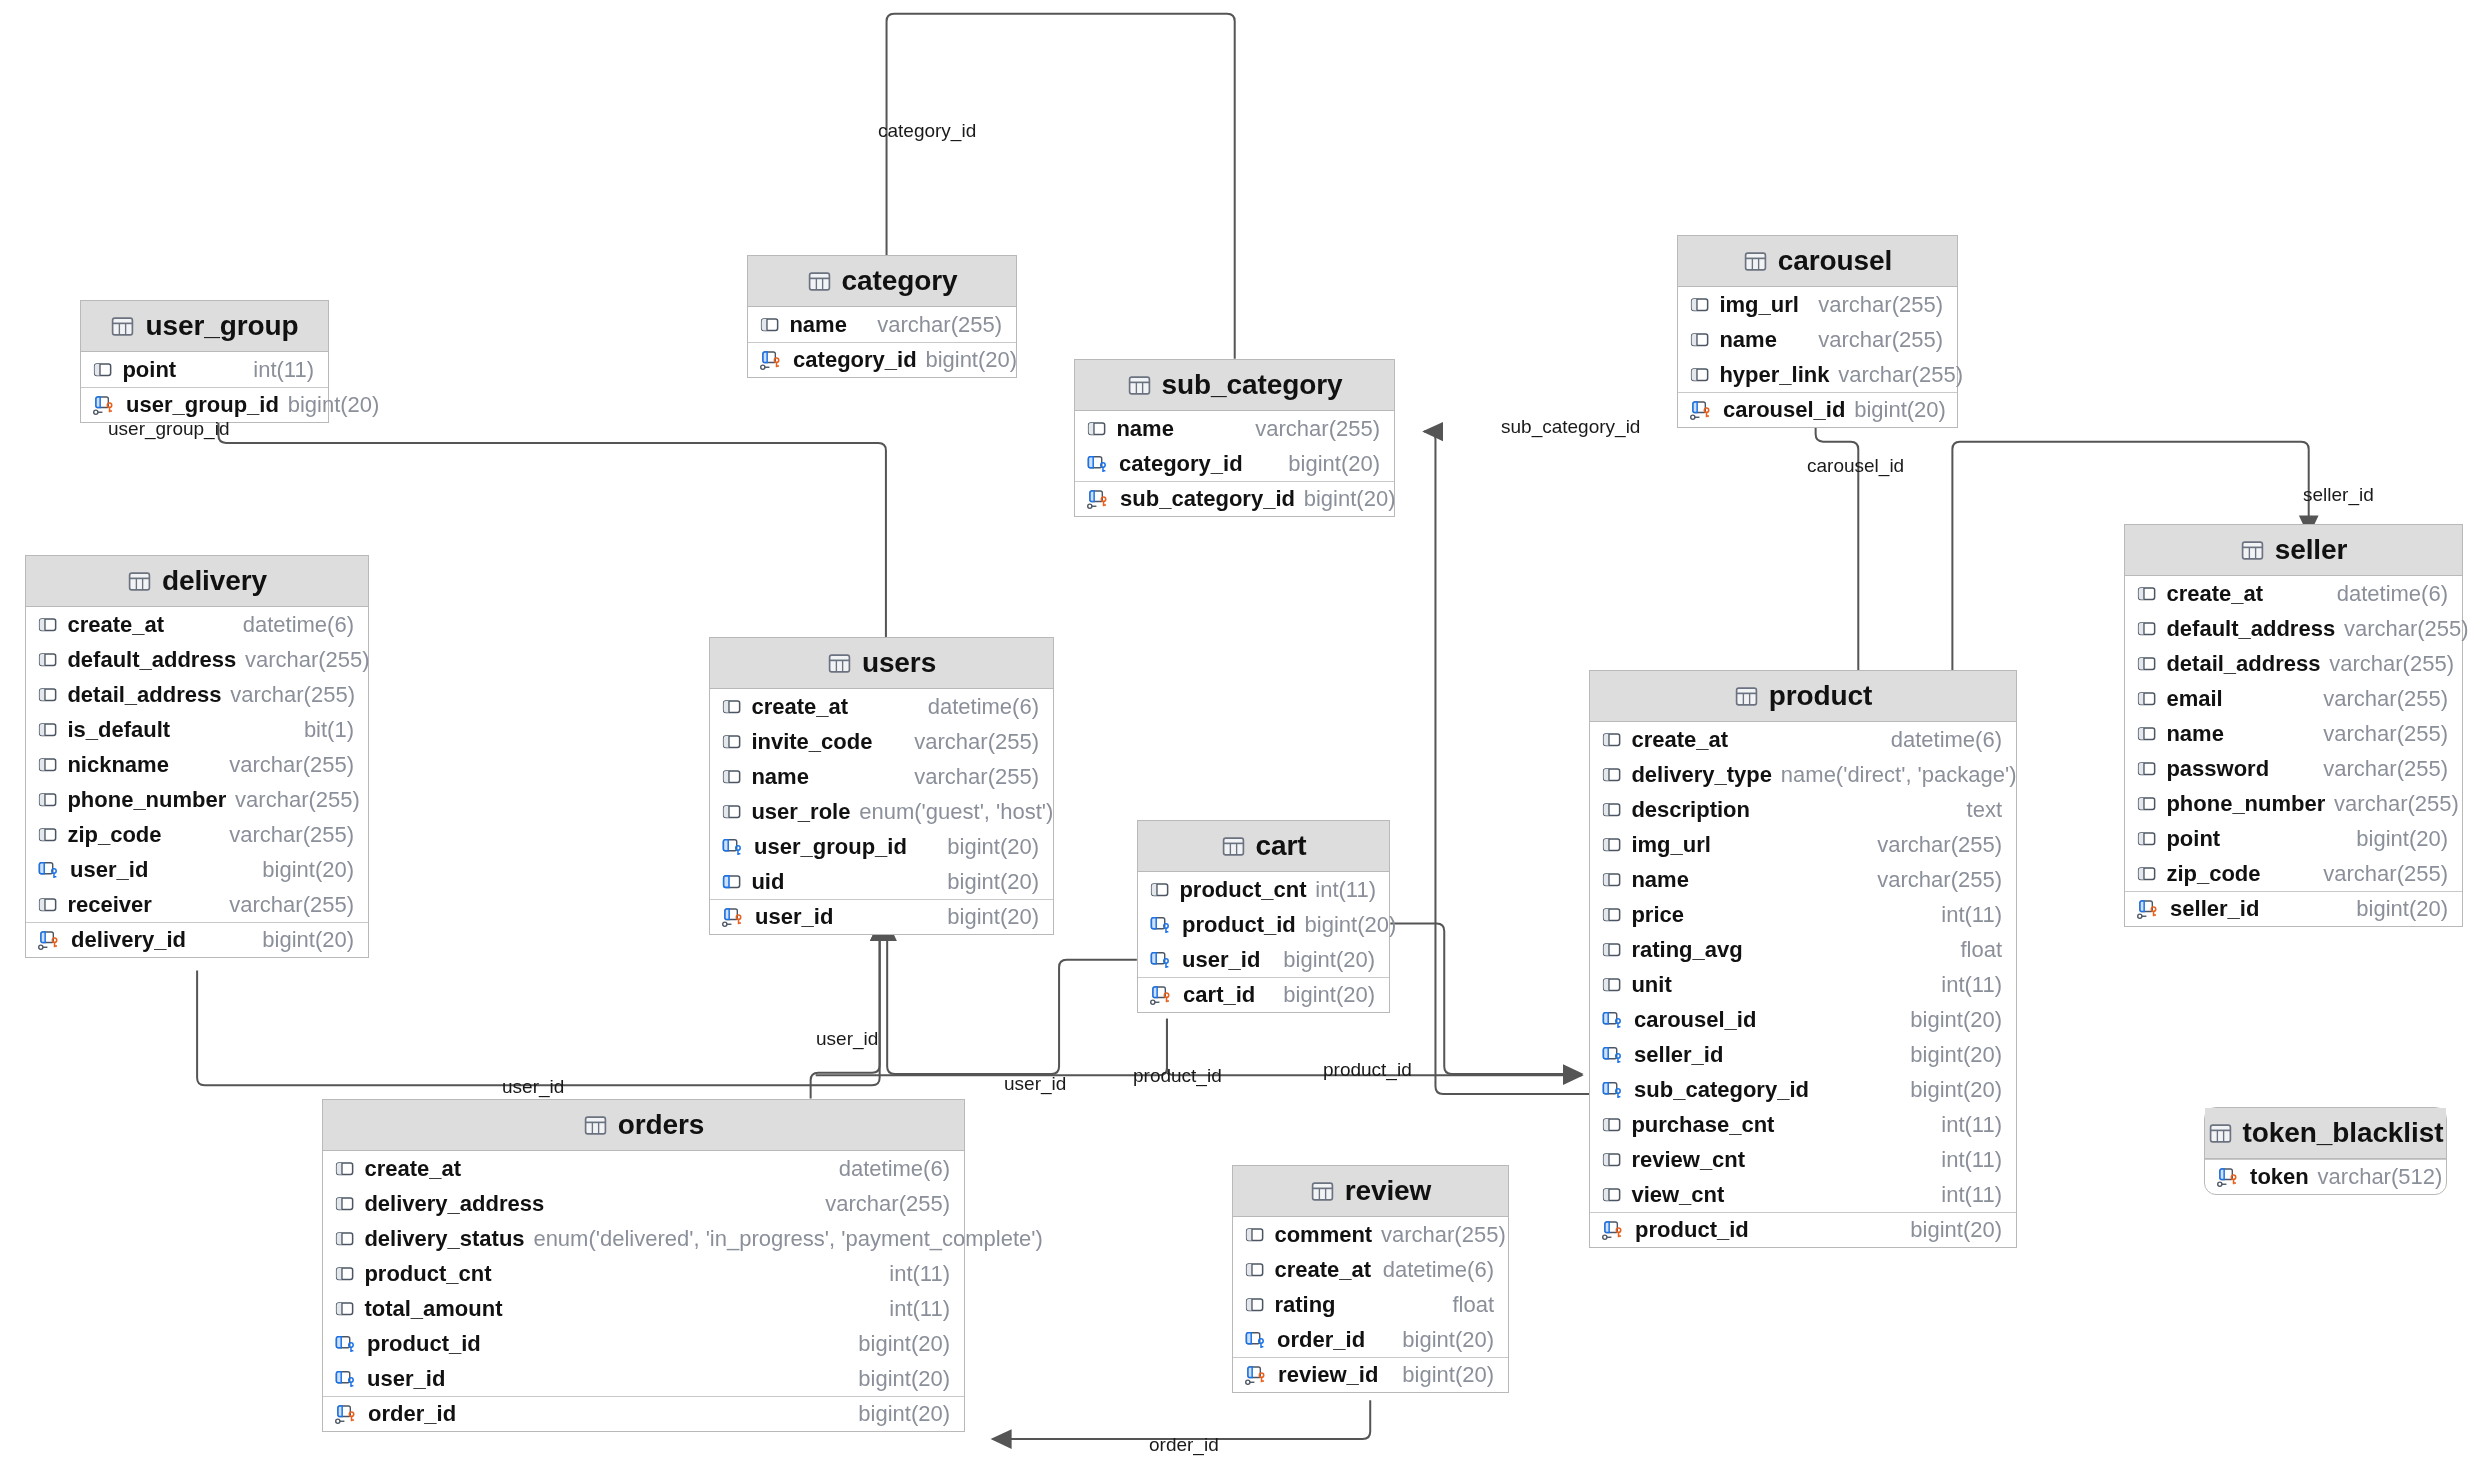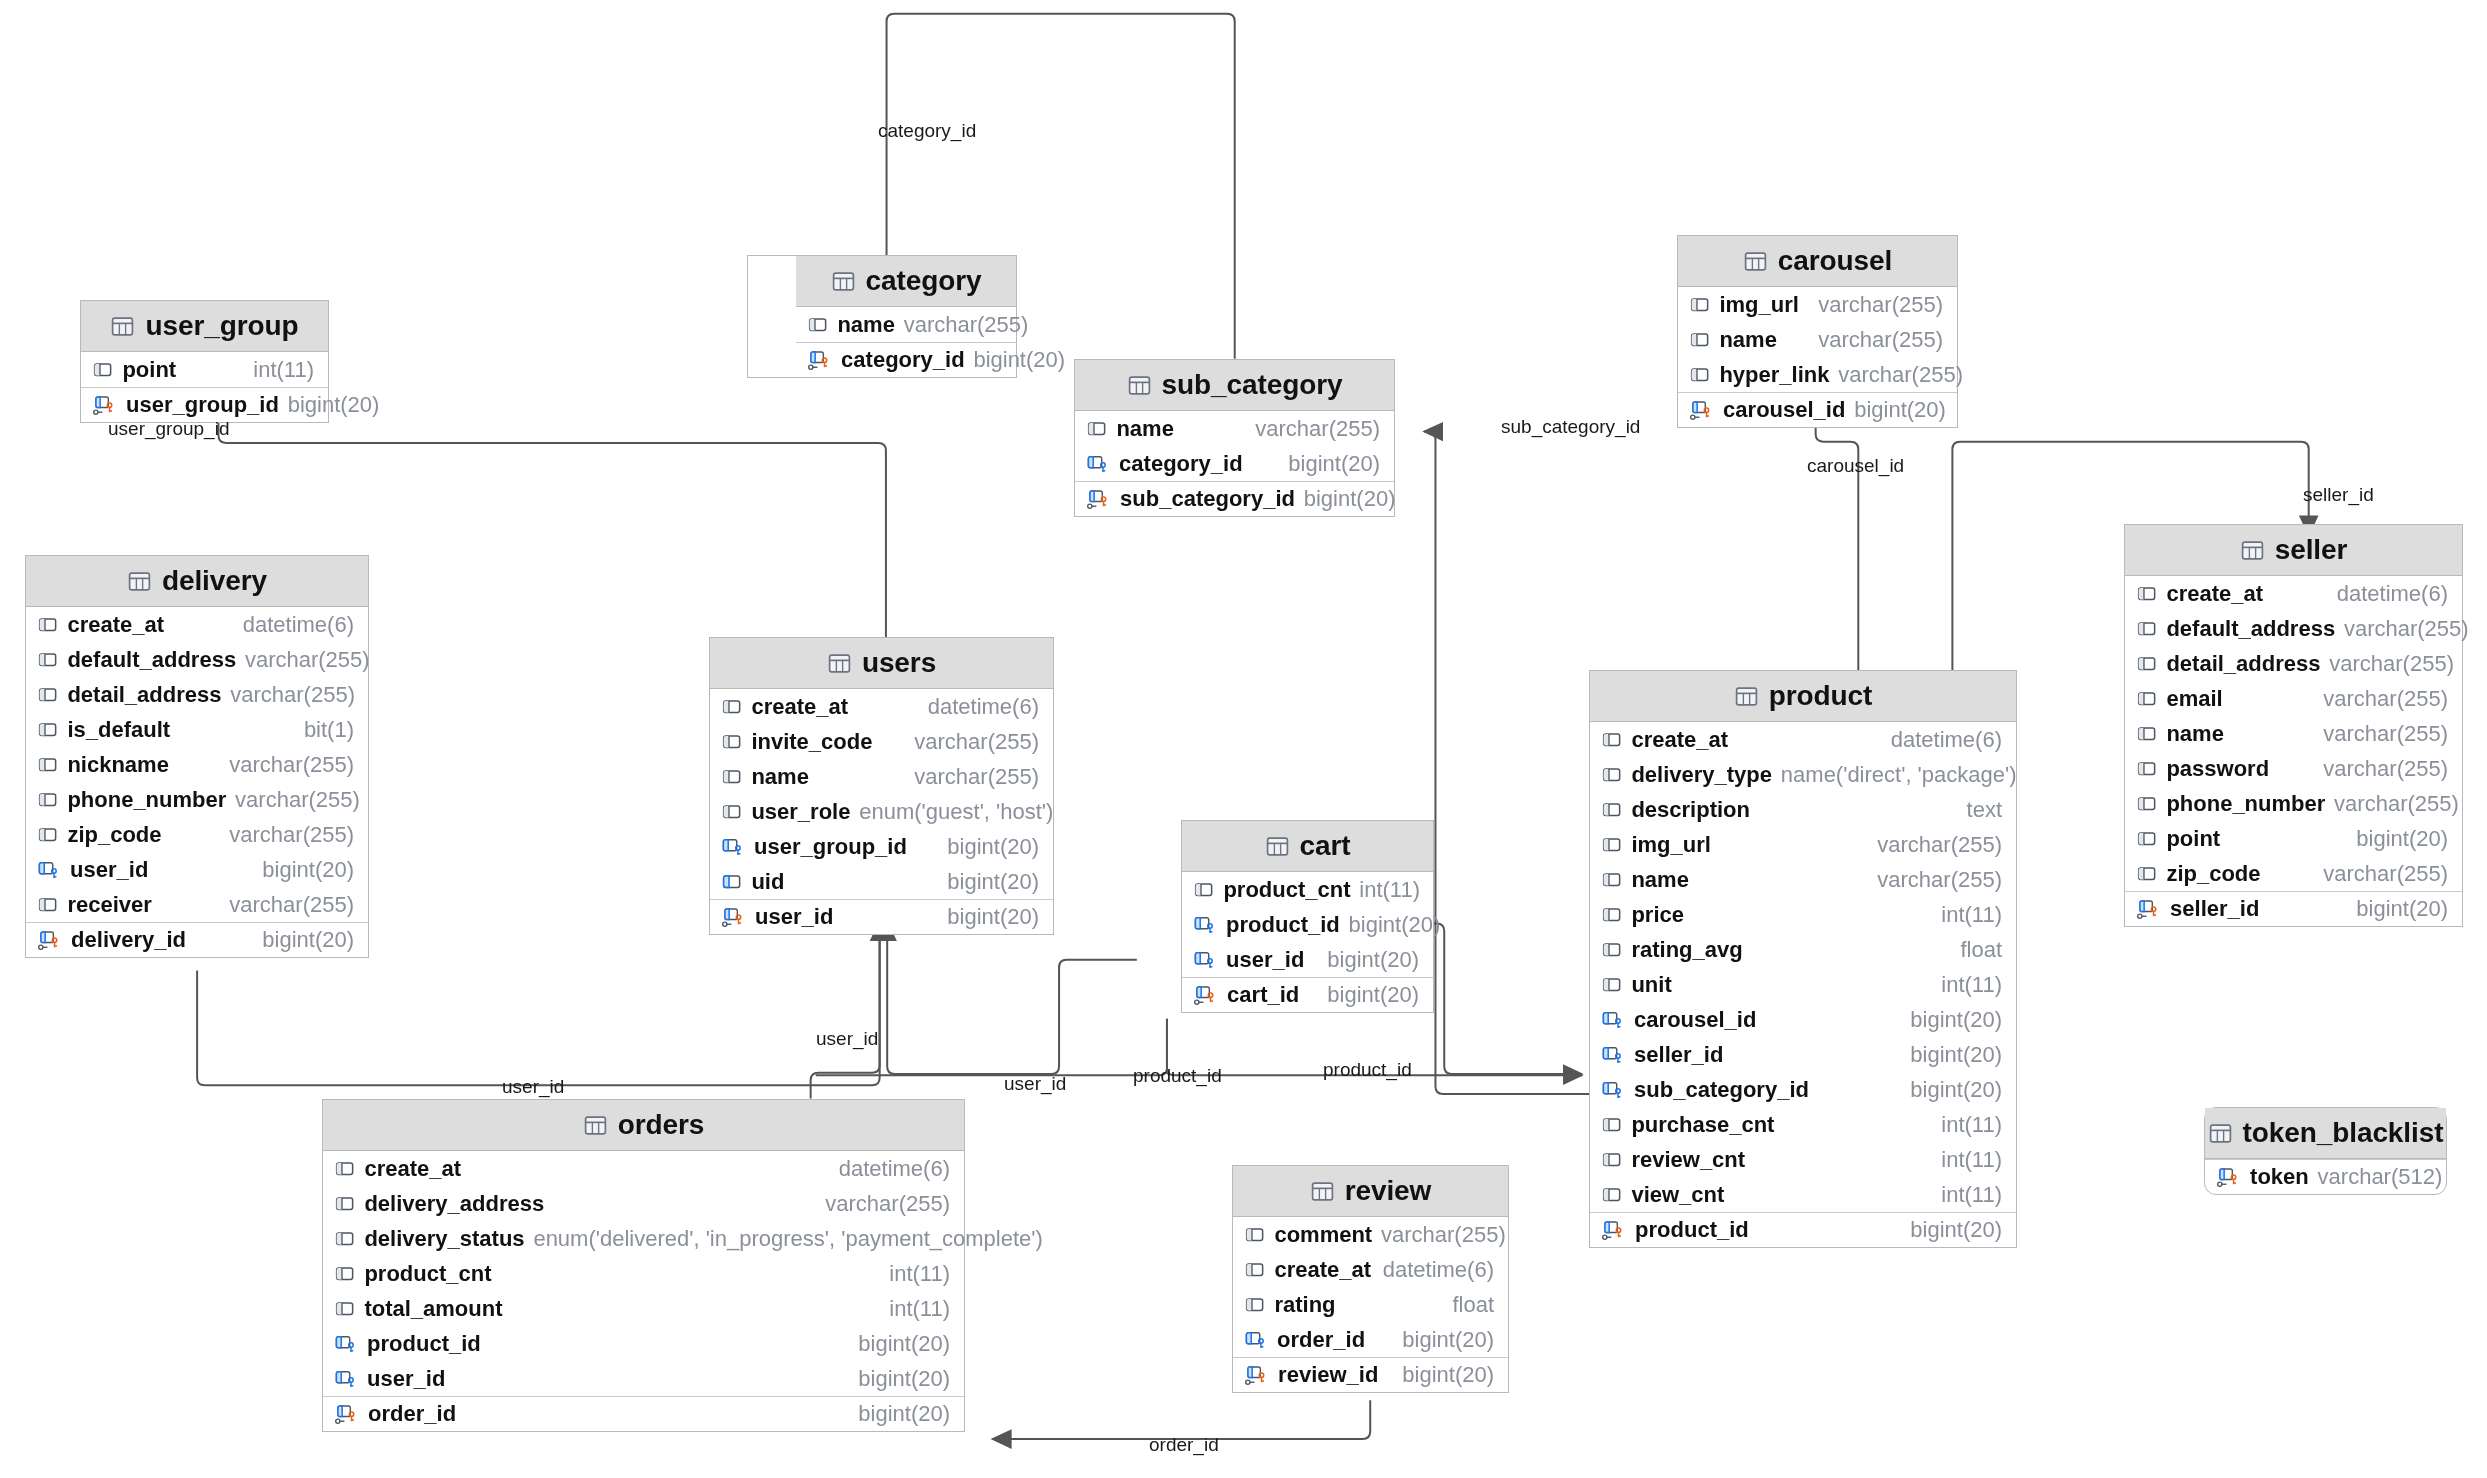--- a/index.html
+++ b/index.html
@@ -136,21 +136,21 @@
                 <circle cx="19.8" cy="12.9" r="2.5" fill="none" stroke="#e8601c" stroke-width="1.8"></circle>
                 <line x1="19.8" y1="15.4" x2="19.8" y2="21.0" stroke="#e8601c" stroke-width="1.8"></line>
                 <line x1="19.8" y1="19.6" x2="22.6" y2="19.6" stroke="#e8601c" stroke-width="1.8"></line>
               </svg>
             </span>
             <span class="col-name">user_group_id</span>
             <span class="col-type">bigint(20)</span>
           </div>
         </div>
       </div>
-      <div class="tbl" style="left: 747px; top: 255px; width: 270px; padding-left: 48px;">
+      <div class="tbl" style="left: 747px; top: 255px; width: 270px;">
         <div class="tbl-head">
           <span class="icon">
             <svg width="25" height="25" viewBox="0 0 24 24">
               <rect x="2.5" y="4" width="19" height="16" rx="2" fill="#f2f3f5" stroke="#6b7280" stroke-width="1.6"></rect>
               <line x1="2.5" y1="9" x2="21.5" y2="9" stroke="#6b7280" stroke-width="1.6"></line>
               <line x1="9" y1="9" x2="9" y2="20" stroke="#6b7280" stroke-width="1.3"></line>
               <line x1="15" y1="9" x2="15" y2="20" stroke="#6b7280" stroke-width="1.3"></line>
             </svg>
           </span>
           <span class="tbl-title">category</span>
@@ -523,21 +523,21 @@
                 <circle cx="19.8" cy="12.9" r="2.5" fill="none" stroke="#e8601c" stroke-width="1.8"></circle>
                 <line x1="19.8" y1="15.4" x2="19.8" y2="21.0" stroke="#e8601c" stroke-width="1.8"></line>
                 <line x1="19.8" y1="19.6" x2="22.6" y2="19.6" stroke="#e8601c" stroke-width="1.8"></line>
               </svg>
             </span>
             <span class="col-name">user_id</span>
             <span class="col-type">bigint(20)</span>
           </div>
         </div>
       </div>
-      <div class="tbl" style="left: 1137px; top: 820px; width: 253px; margin-left: 44px;">
+      <div class="tbl" style="left: 1137px; top: 820px; width: 253px;">
         <div class="tbl-head">
           <span class="icon">
             <svg width="25" height="25" viewBox="0 0 24 24">
               <rect x="2.5" y="4" width="19" height="16" rx="2" fill="#f2f3f5" stroke="#6b7280" stroke-width="1.6"></rect>
               <line x1="2.5" y1="9" x2="21.5" y2="9" stroke="#6b7280" stroke-width="1.6"></line>
               <line x1="9" y1="9" x2="9" y2="20" stroke="#6b7280" stroke-width="1.3"></line>
               <line x1="15" y1="9" x2="15" y2="20" stroke="#6b7280" stroke-width="1.3"></line>
             </svg>
           </span>
           <span class="tbl-title">cart</span>

